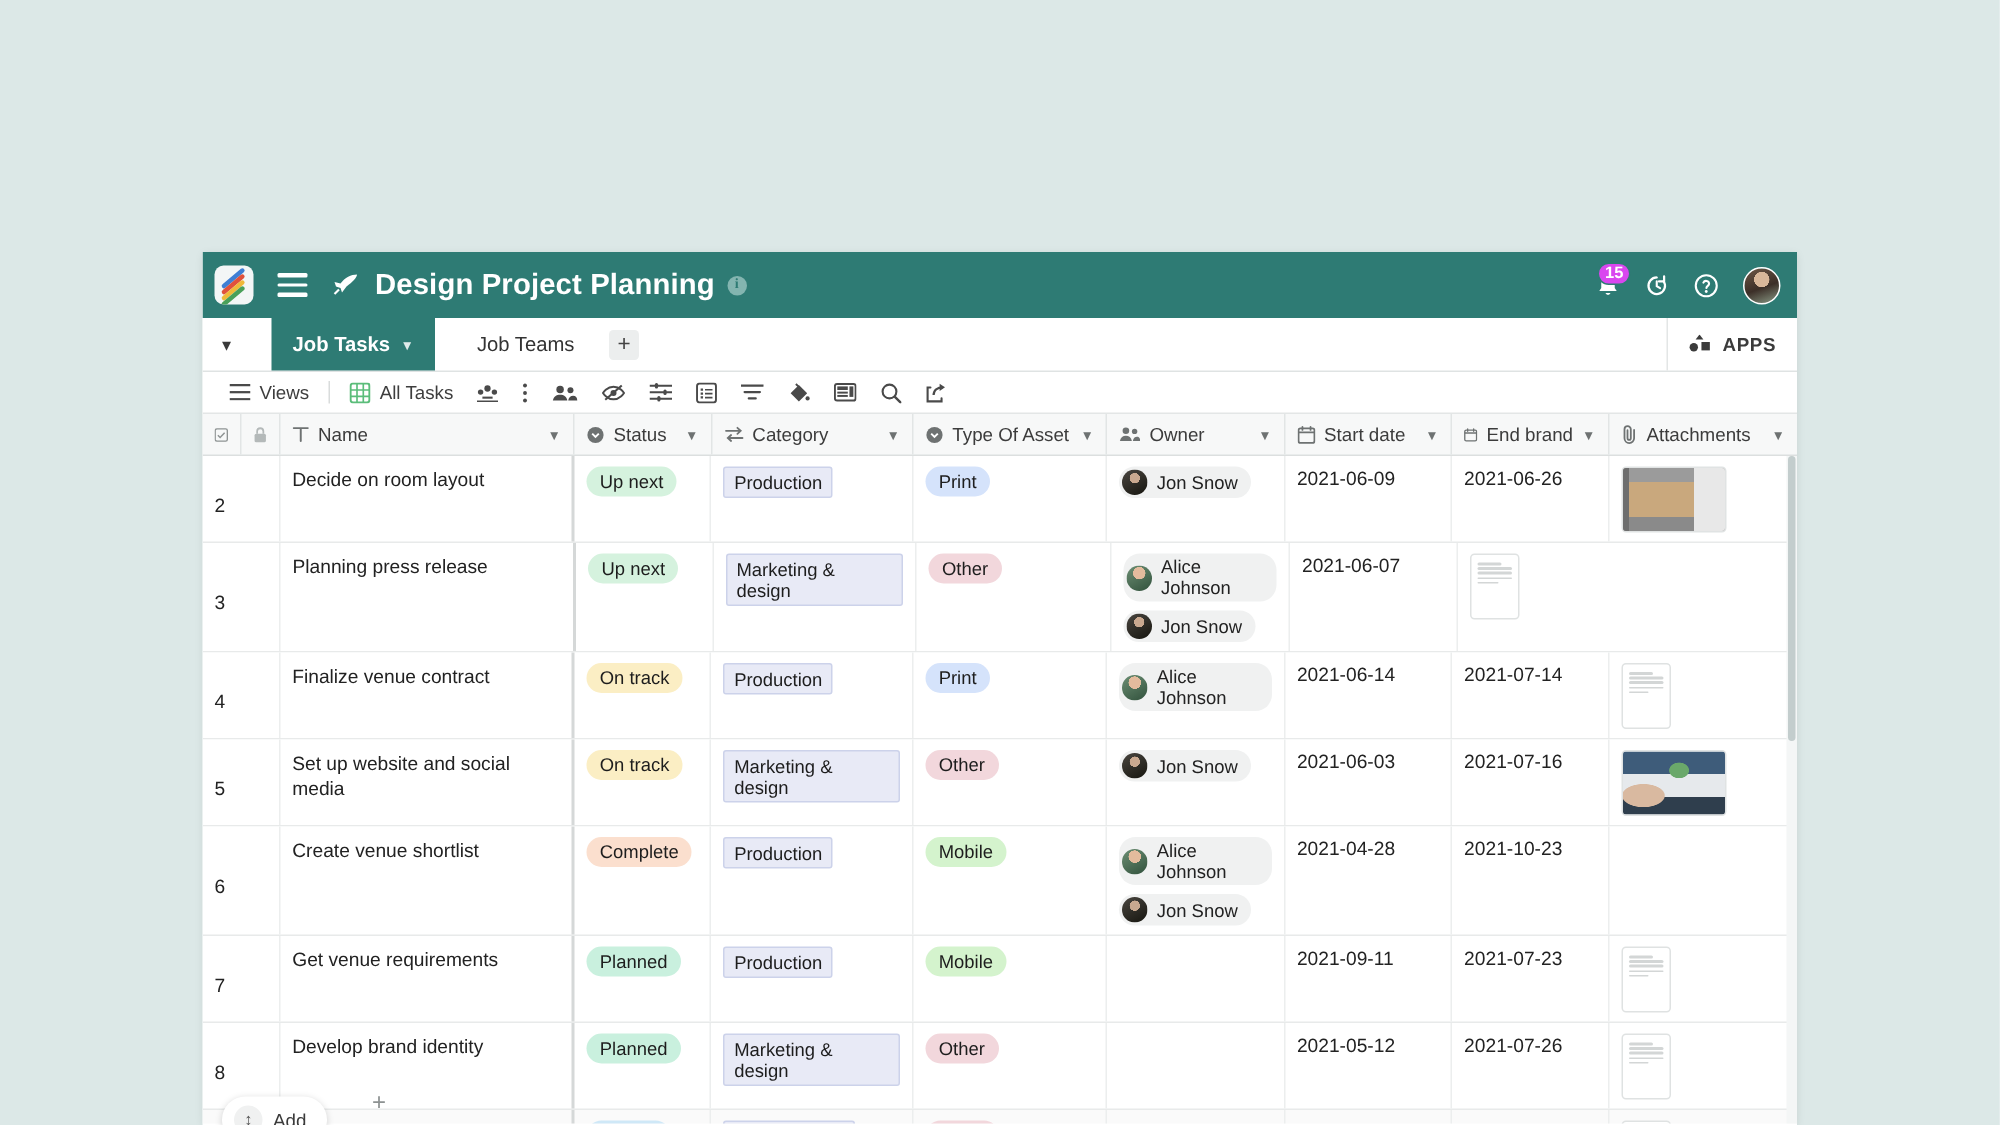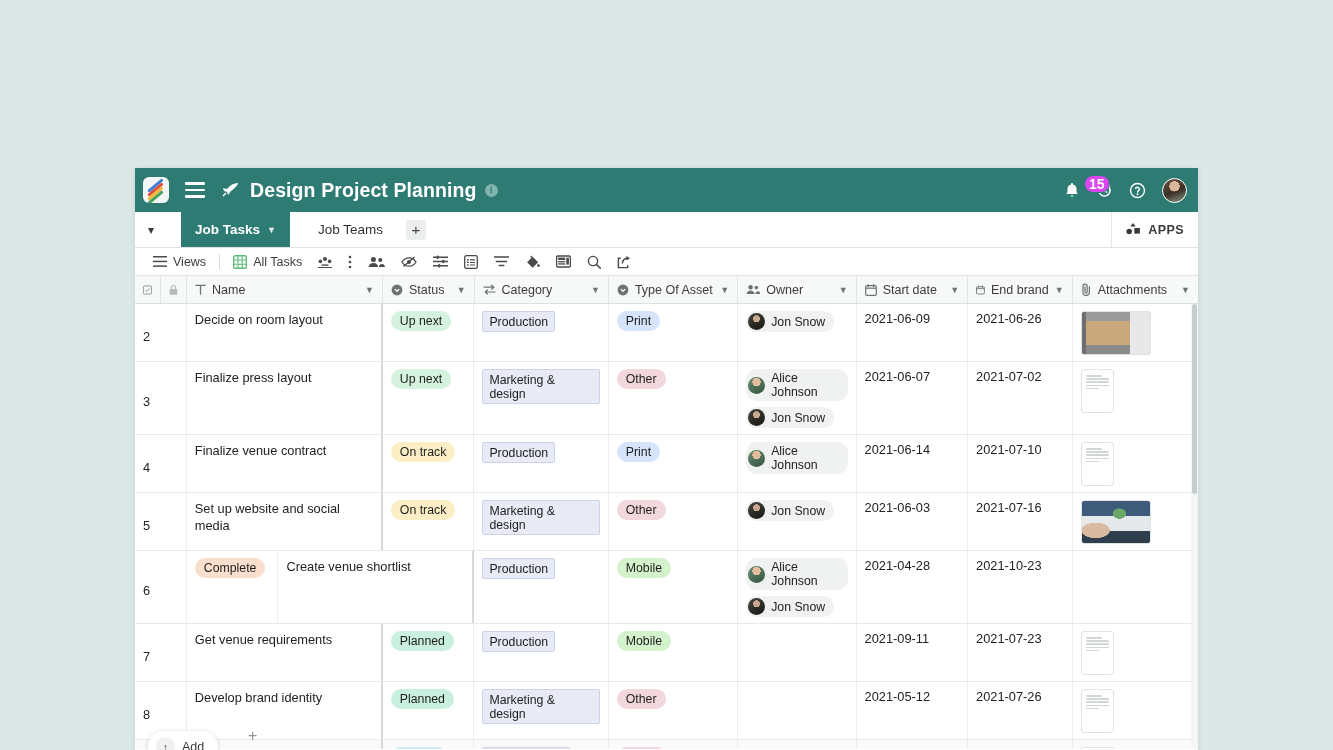--- a/index.html
+++ b/index.html
@@ -42,23 +42,23 @@
   .rocket { margin-left: 16px; color:#fff; font-size: 17px; line-height:1; }
   .app-title { margin-left: 11px; color:#fff; font-size: 19.5px; font-weight: 600; letter-spacing:.1px; }
   .info-dot {
     margin-left: 8px; width: 13px; height: 13px; border-radius: 50%;
     background: #83b5b0; color:#2e7b74; font-size: 9.5px; font-weight: 700;
     display:flex; align-items:center; justify-content:center; font-family:"Liberation Serif", serif;
   }
   .topbar-right { margin-left:auto; display:flex; align-items:center; gap:16px; }
   .bell { position: relative; color:#fff; font-size:16px; line-height:1; }
   .badge {
-    position:absolute; top:-7px; left: 20px;
+    position:absolute; top:-7px; left: 1px;
     background:#d946ef; color:#fff; border-radius:9px;
-    font-size: 14px; font-weight:700; padding: 1px 4px; min-width:15px; text-align:center;
+    font-size: 11px; font-weight:700; padding: 1px 4px; min-width:15px; text-align:center;
     border: 1.5px solid #2e7b74;
   }
   .ic-white { color:#fff; font-size:17px; line-height:1; }
   .avatar-top {
     width: 25px; height:25px; border-radius:50%;
     background: radial-gradient(circle at 50% 32%, #d9b79a 0 26%, transparent 27%),
                 linear-gradient(160deg, #6f5746 0%, #3c2f28 55%, #8a9a86 100%);
     border: 1.5px solid #ffffff;
   }
 
@@ -428,36 +428,35 @@
           <div class="cell c-start">2021-06-09</div>
           <div class="cell c-end">2021-06-26</div>
           <div class="cell c-att">
             <div class="thumb-img">
               <div class="thumb-room"></div>
             </div>
           </div>
         </div>
         <div class="grow">
           <div class="cell rownum">3</div>
-          <div class="cell name-cell">Finalize press layout</div>
+          <div class="cell name-cell">Planning press release</div>
           <div class="cell c-status"><span class="pill" style="background: rgb(213, 242, 222);">Up next</span></div>
           <div class="cell c-cat"><span class="chip">Marketing &amp; design</span></div>
           <div class="cell c-type"><span class="pill" style="background: rgb(242, 215, 220);">Other</span></div>
           <div class="cell c-owner">
             <div><span class="owner">
                 <span class="ava alice"></span>
                 <span>Alice Johnson</span>
               </span></div>
             <div><span class="owner">
                 <span class="ava jon"></span>
                 <span>Jon Snow</span>
               </span></div>
           </div>
           <div class="cell c-start">2021-06-07</div>
-          <div class="cell c-end">2021-07-02</div>
           <div class="cell c-att">
             <div class="thumb-doc">
               <div></div>
               <div></div>
               <div></div>
               <div></div>
               <div></div>
             </div>
           </div>
         </div>
@@ -467,21 +466,21 @@
           <div class="cell c-status"><span class="pill" style="background: rgb(251, 238, 196);">On track</span></div>
           <div class="cell c-cat"><span class="chip">Production</span></div>
           <div class="cell c-type"><span class="pill" style="background: rgb(213, 227, 251);">Print</span></div>
           <div class="cell c-owner">
             <div><span class="owner">
                 <span class="ava alice"></span>
                 <span>Alice Johnson</span>
               </span></div>
           </div>
           <div class="cell c-start">2021-06-14</div>
-          <div class="cell c-end">2021-07-10</div>
+          <div class="cell c-end">2021-07-14</div>
           <div class="cell c-att">
             <div class="thumb-doc">
               <div></div>
               <div></div>
               <div></div>
               <div></div>
               <div></div>
             </div>
           </div>
         </div>
@@ -500,22 +499,22 @@
           <div class="cell c-start">2021-06-03</div>
           <div class="cell c-end">2021-07-16</div>
           <div class="cell c-att">
             <div class="thumb-img">
               <div class="thumb-desk"></div>
             </div>
           </div>
         </div>
         <div class="grow">
           <div class="cell rownum">6</div>
+          <div class="cell name-cell">Create venue shortlist</div>
           <div class="cell c-status"><span class="pill" style="background: rgb(251, 223, 206);">Complete</span></div>
-          <div class="cell name-cell">Create venue shortlist</div>
           <div class="cell c-cat"><span class="chip">Production</span></div>
           <div class="cell c-type"><span class="pill" style="background: rgb(212, 243, 205);">Mobile</span></div>
           <div class="cell c-owner">
             <div><span class="owner">
                 <span class="ava alice"></span>
                 <span>Alice Johnson</span>
               </span></div>
             <div><span class="owner">
                 <span class="ava jon"></span>
                 <span>Jon Snow</span>

